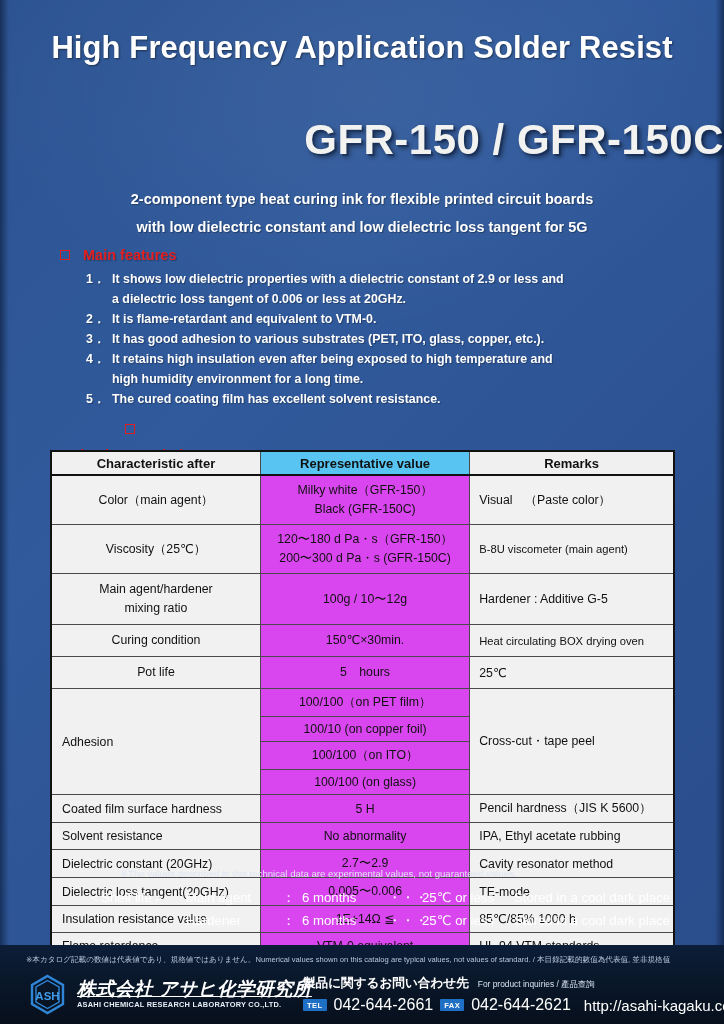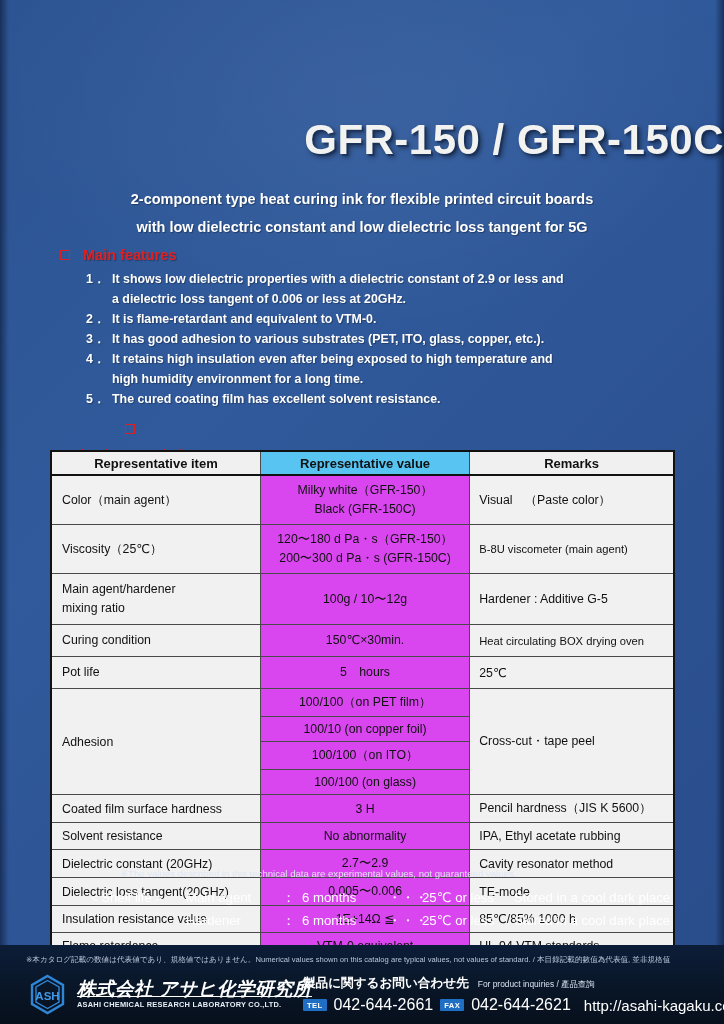--- a/index.html
+++ b/index.html
@@ -88,21 +88,21 @@
   .tbl thead th.val { background:#57c4f2; }
   .col-item { width:210px; }
   .col-val  { width:210px; }
   .col-rem  { width:205px; }
 
   td.item { background:#f1f1f1; padding:6px 10px; vertical-align:middle; }
   td.val  { background:#d946ef; padding:5px 6px; text-align:center; vertical-align:middle; }
   td.rem  { background:#f1f1f1; padding:5px 9px; vertical-align:middle; }
   td.rem.sm { font-size:11.2px; }
   td.val .ln { display:block; line-height:19px; }
-  td.item .ln { display:block; line-height:19px; }
+  td.item .ln { display:block; line-height:19px;text-align:center; }
 
   
   .note {
     position:absolute; left:120px; top:868px;
     color:#dfe6f2; font-size:9.6px;
   }
   .shelf { position:absolute; left:88px; top:886px; color:#ffffff; font-size:13.2px; }
   .shelf .row { display:flex; line-height:23px; white-space:pre; }
   .shelf .lbl  { width:98px; flex:0 0 98px; }
   .shelf .who  { width:96px; flex:0 0 96px; }
@@ -143,20 +143,21 @@
   .num { color:#ffffff; font-size:16px; }
   .url { color:#ffffff; font-size:15px; margin-left:6px; }
 </style>
 </head>
 <body>
 
 <div id="page">
   <div class="edge-l"></div>
   <div class="edge-r"></div>
 
+  <div class="main-title">High Frequency Application Solder Resist</div>
   <div class="product-title">GFR-150 / GFR-150C</div>
   <div class="subtitle l1">2-component type heat curing ink for flexible printed circuit boards</div>
   <div class="subtitle l2">with low dielectric constant and low dielectric loss tangent for 5G</div>
 
   <div class="sec-head sec-features">
     <span class="sq"></span>
     <span>Main features</span>
   </div>
 
   <div class="features">
@@ -194,21 +195,21 @@
   </div>
 
   <table class="tbl">
     <colgroup>
       <col class="col-item">
         <col class="col-val">
         <col class="col-rem">
     </colgroup>
     <thead>
       <tr>
-        <th>Representative item</th>
+        <th>Characteristic after</th>
         <th class="val">Representative value</th>
         <th>Remarks</th>
       </tr>
     </thead>
     <tbody>
       <tr style="height:44px">
         <td class="item">
           <span class="ln">Color（main agent）</span>
         </td>
         <td class="val">
@@ -266,21 +267,21 @@
       </tr>
       <tr style="height:23px">
         <td class="val">100/100（on ITO）</td>
       </tr>
       <tr style="height:23px">
         <td class="val">100/100 (on glass)</td>
       </tr>
 
       <tr style="height:23px">
         <td class="item">Coated film surface hardness</td>
-        <td class="val">3 H</td>
+        <td class="val">5 H</td>
         <td class="rem">Pencil hardness（JIS K 5600）</td>
       </tr>
       <tr style="height:23px">
         <td class="item">Solvent resistance</td>
         <td class="val">No abnormality</td>
         <td class="rem">IPA, Ethyl acetate rubbing</td>
       </tr>
       <tr style="height:23px">
         <td class="item">Dielectric constant (20GHz)</td>
         <td class="val">2.7〜2.9</td>

